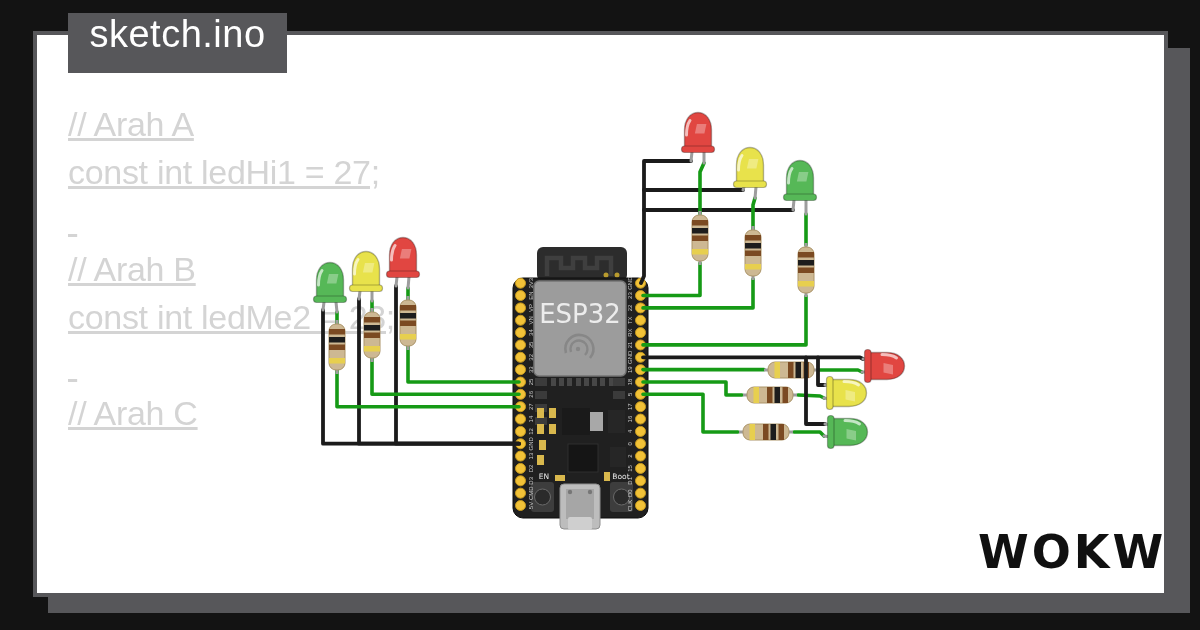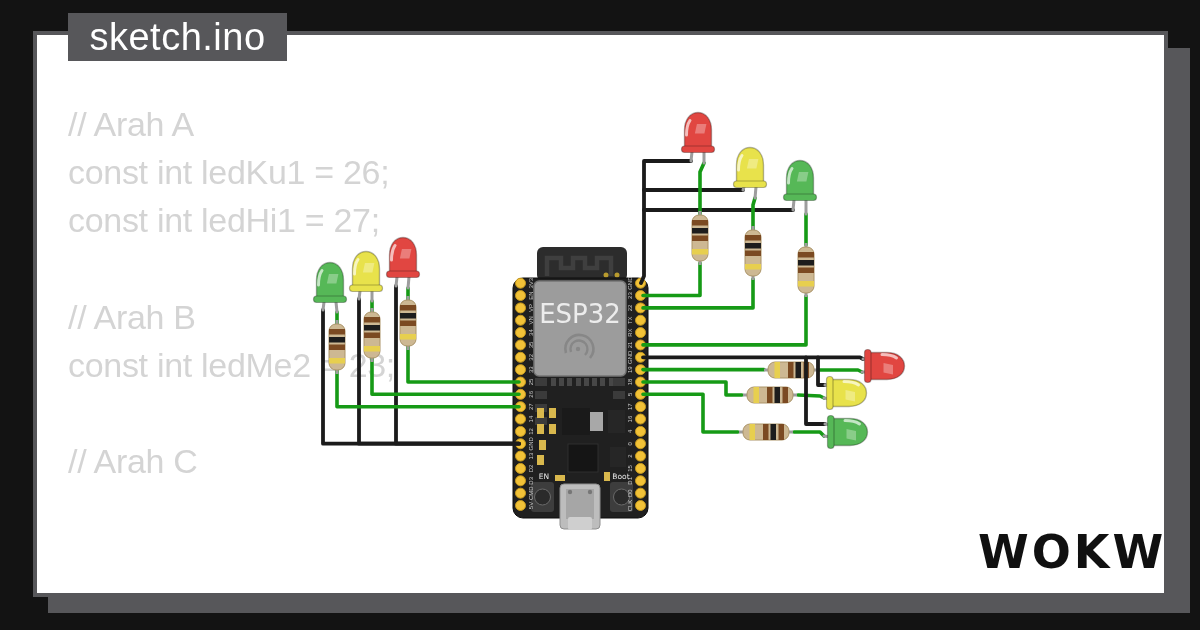--- a/index.html
+++ b/index.html
@@ -1,44 +1,43 @@
 <!DOCTYPE html>
 <html><head>
 <meta charset="utf-8">
 <style>
   html,body{margin:0;padding:0;background:#131313;}
   .stage{position:relative;width:1200px;height:630px;background:#131313;overflow:hidden;
          font-family:"Liberation Sans",sans-serif;}
   .page-shadow{position:absolute;left:48px;top:48px;width:1142px;height:565px;background:#57575a;z-index:0;}
   .page{position:absolute;left:33px;top:31px;width:1127px;height:558px;background:#ffffff;
         border:4px solid #57575a;z-index:1;overflow:hidden;}
-  .tab{position:absolute;left:68px;top:13px;width:219px;height:48px;background:#57575a;z-index:3;
-       display:flex;align-items:center;justify-content:center;}
+  .tab{position:absolute;left:68px;top:13px;width:219px;height:60px;background:#57575a;z-index:3;
+       display:flex;justify-content:center;}
   .tab span{color:#ffffff;font-size:38px;letter-spacing:0.5px;}
-  .code{position:absolute;left:31px;top:65px;color:#d4d4d4;font-size:34px;letter-spacing:-0.3px;}
+  .code{position:absolute;left:31px;top:65px;color:#d4d4d4;font-size:34px;letter-spacing:-0.3px;text-decoration:underline;}
   .code-line{height:48.2px;line-height:48.2px;white-space:pre;}
   .wokwi-logo{position:absolute;left:941px;top:490px;font-size:46px;font-weight:bold;
               color:#101010;letter-spacing:3px;font-family:"DejaVu Sans",sans-serif;}
   .circuit{position:absolute;left:0;top:0;width:1200px;height:630px;z-index:4;pointer-events:none;}
   .wg{fill:none;stroke:#169a16;stroke-width:3.6;stroke-linecap:round;stroke-linejoin:round;}
   .wb{fill:none;stroke:#1b1b1b;stroke-width:3.8;stroke-linecap:round;stroke-linejoin:round;}
   .lead{fill:none;stroke:#9d9d9d;stroke-width:3;stroke-linecap:round;}
   .pinlabel{font-family:"Liberation Sans",sans-serif;}
   .boardtxt{font-family:"DejaVu Sans",sans-serif;}
 </style>
 </head>
 <body>
 
 <div class="stage">
   <div class="page-shadow"></div>
 
   <div class="page">
     <div class="code" id="code">
         <div class="code-line">// Arah A</div>
-        <div class="code-line">const int ledKu1 = 26;</div>
         <div class="code-line">const int ledHi1 = 27;</div>
         <div class="code-line"> </div>
         <div class="code-line">// Arah B</div>
         <div class="code-line">const int ledMe2 = 23;</div>
         <div class="code-line"> </div>
         <div class="code-line">// Arah C</div>
       </div>
     <div class="wokwi-logo">WOKWI</div>
   </div>
 

